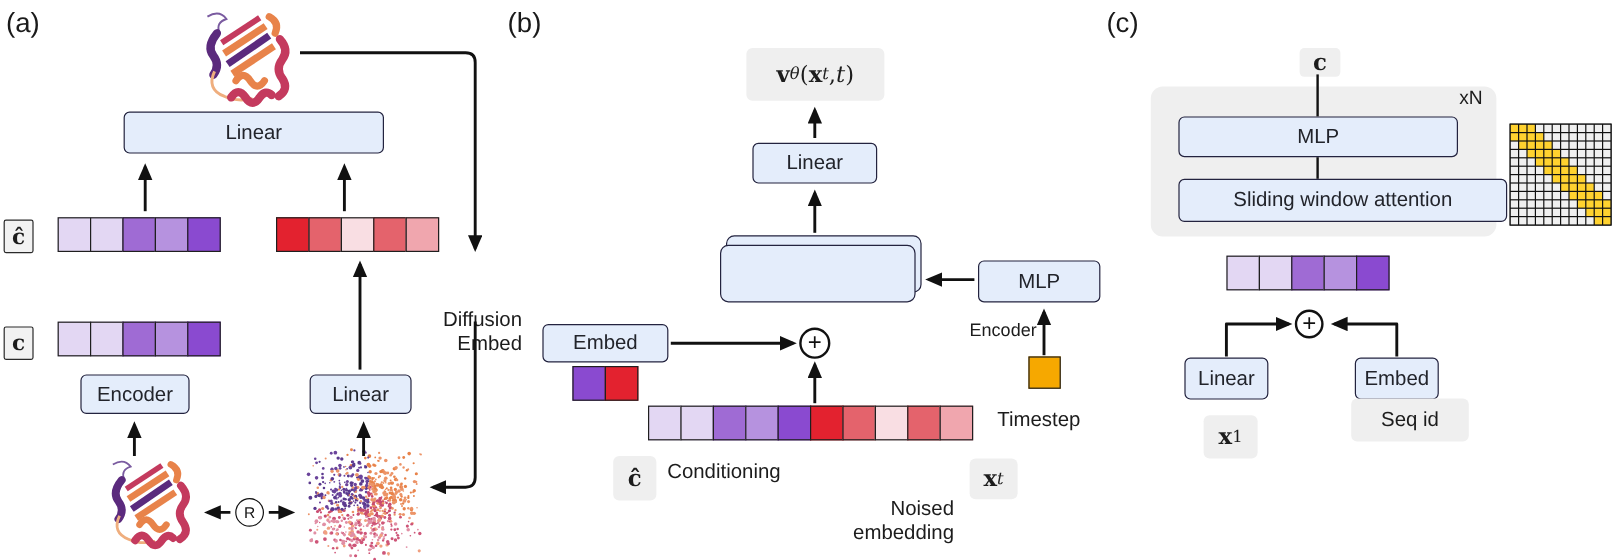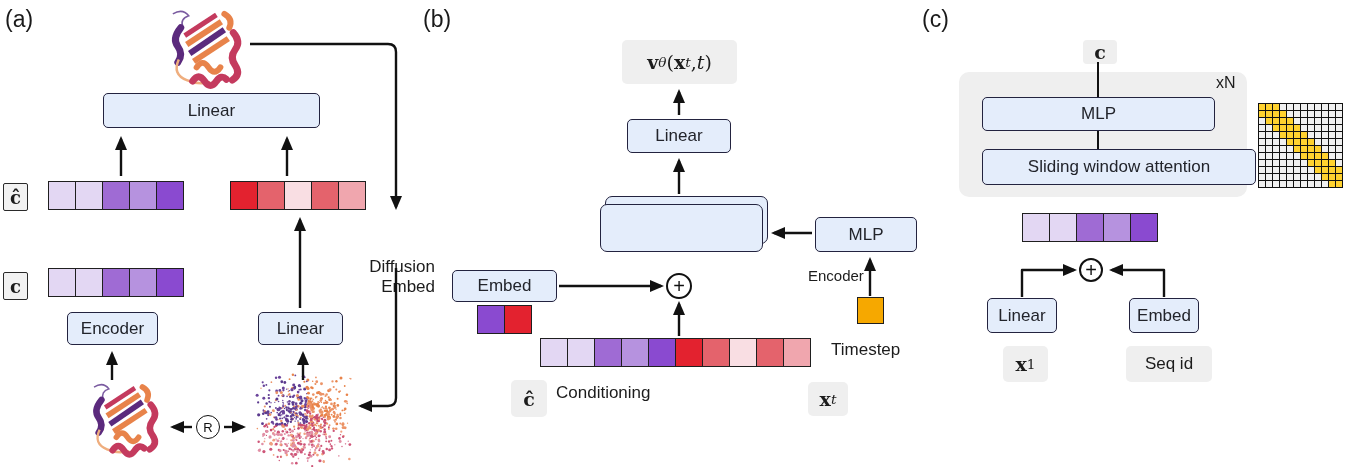--- a/index.html
+++ b/index.html
@@ -956,20 +956,24 @@
       <div class="token" style="background: rgb(228, 99, 108);"></div>
       <div class="token" style="background: rgb(249, 222, 227);"></div>
       <div class="token" style="background: rgb(228, 99, 108);"></div>
       <div class="token" style="background: rgb(240, 166, 174);"></div>
     </div>
 
   <div class="graybox math mbf" style="left:511px;top:380px;width:36px;height:37px;font-size:19px">
     <span>ĉ</span>
   </div>
   <div class="small-label" style="left:556px;top:383px">Conditioning</div>
+  <div class="small-label center-text" style="left:700px;top:378px;width:95px">
+    <div>Noised</div>
+    <div>embedding</div>
+  </div>
   <div class="graybox math" style="left:808px;top:382px;width:40px;height:34px;font-size:19px">
     <span class="mbf">x</span>
       <sub class="mit">t</sub>
   </div>
 
   <div class="panel-label" style="left:922px;top:6px">(c)</div>
 
   <div class="graybox math mbf" style="left:1083px;top:40px;width:34px;height:24px;font-size:19px;border-radius:4px">
     <span>c</span>
   </div>
@@ -1147,17 +1151,17 @@
     <span>Linear</span>
   </div>
   <div class="box" style="left:1129px;top:298px;width:70px;height:35px">
     <span>Embed</span>
   </div>
 
   <div class="graybox math" style="left:1003px;top:346px;width:45px;height:36px;font-size:19px">
     <span class="mbf">x</span>
       <sub>1</sub>
   </div>
-  <div class="graybox" style="left:1126px;top:346px;width:86px;height:36px;font-size:17px">
+  <div class="graybox" style="left:1126px;top:332px;width:98px;height:36px;font-size:17px">
     <span>Seq id</span>
   </div>
 
 </div>
 
 </body></html>

